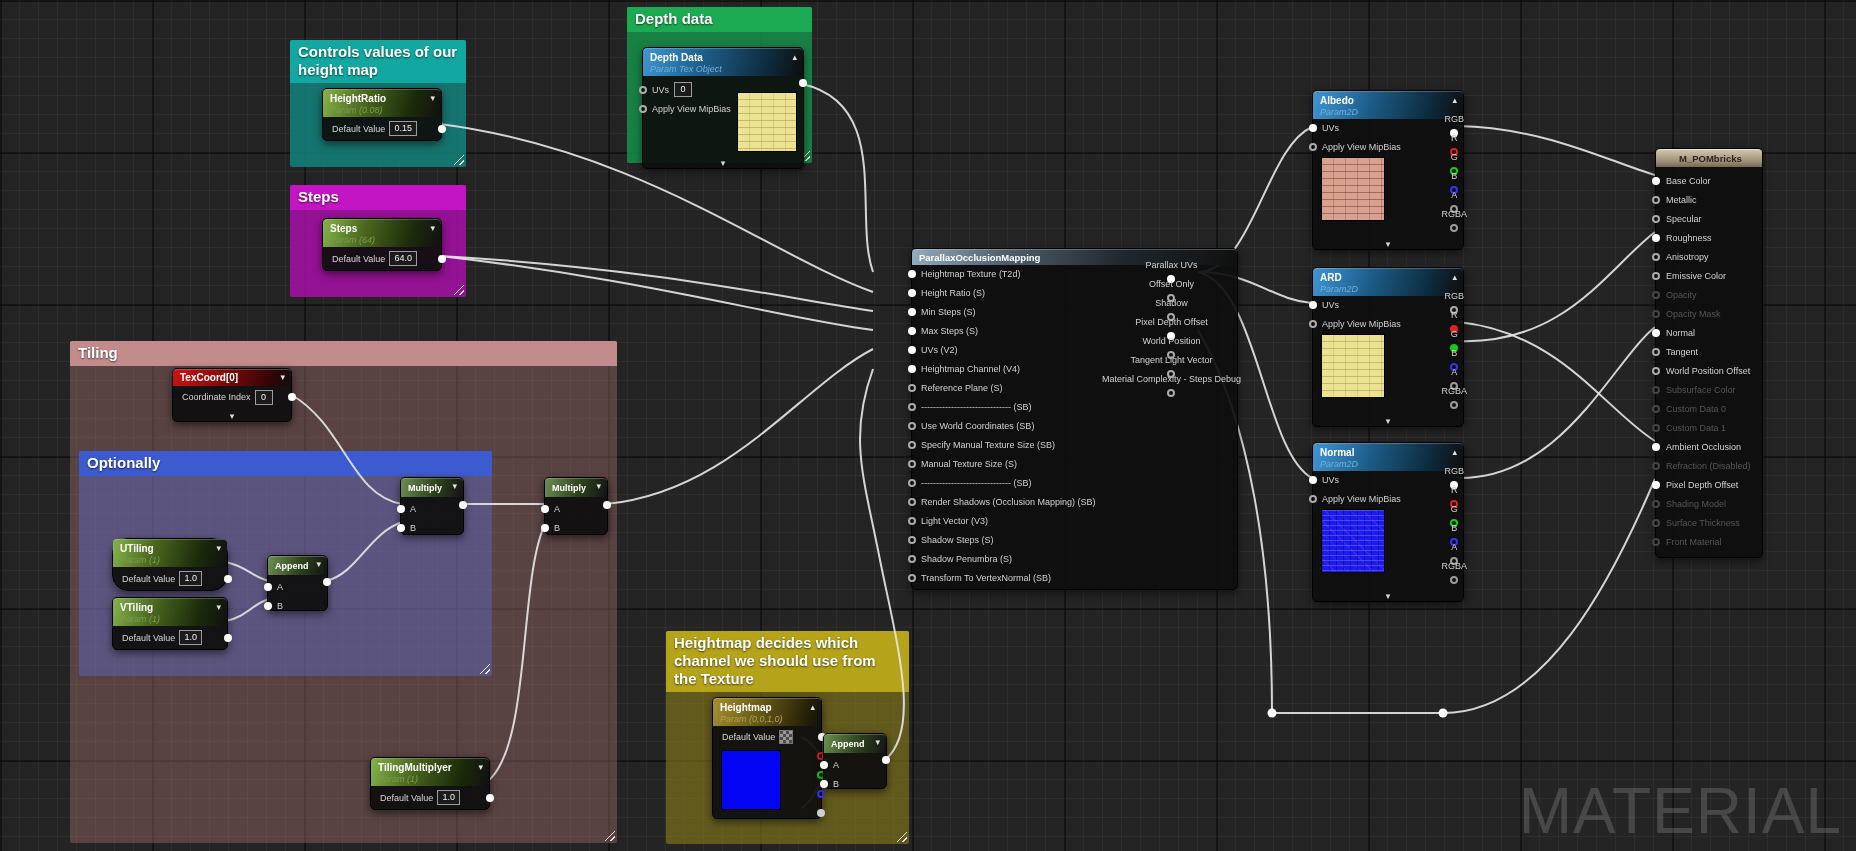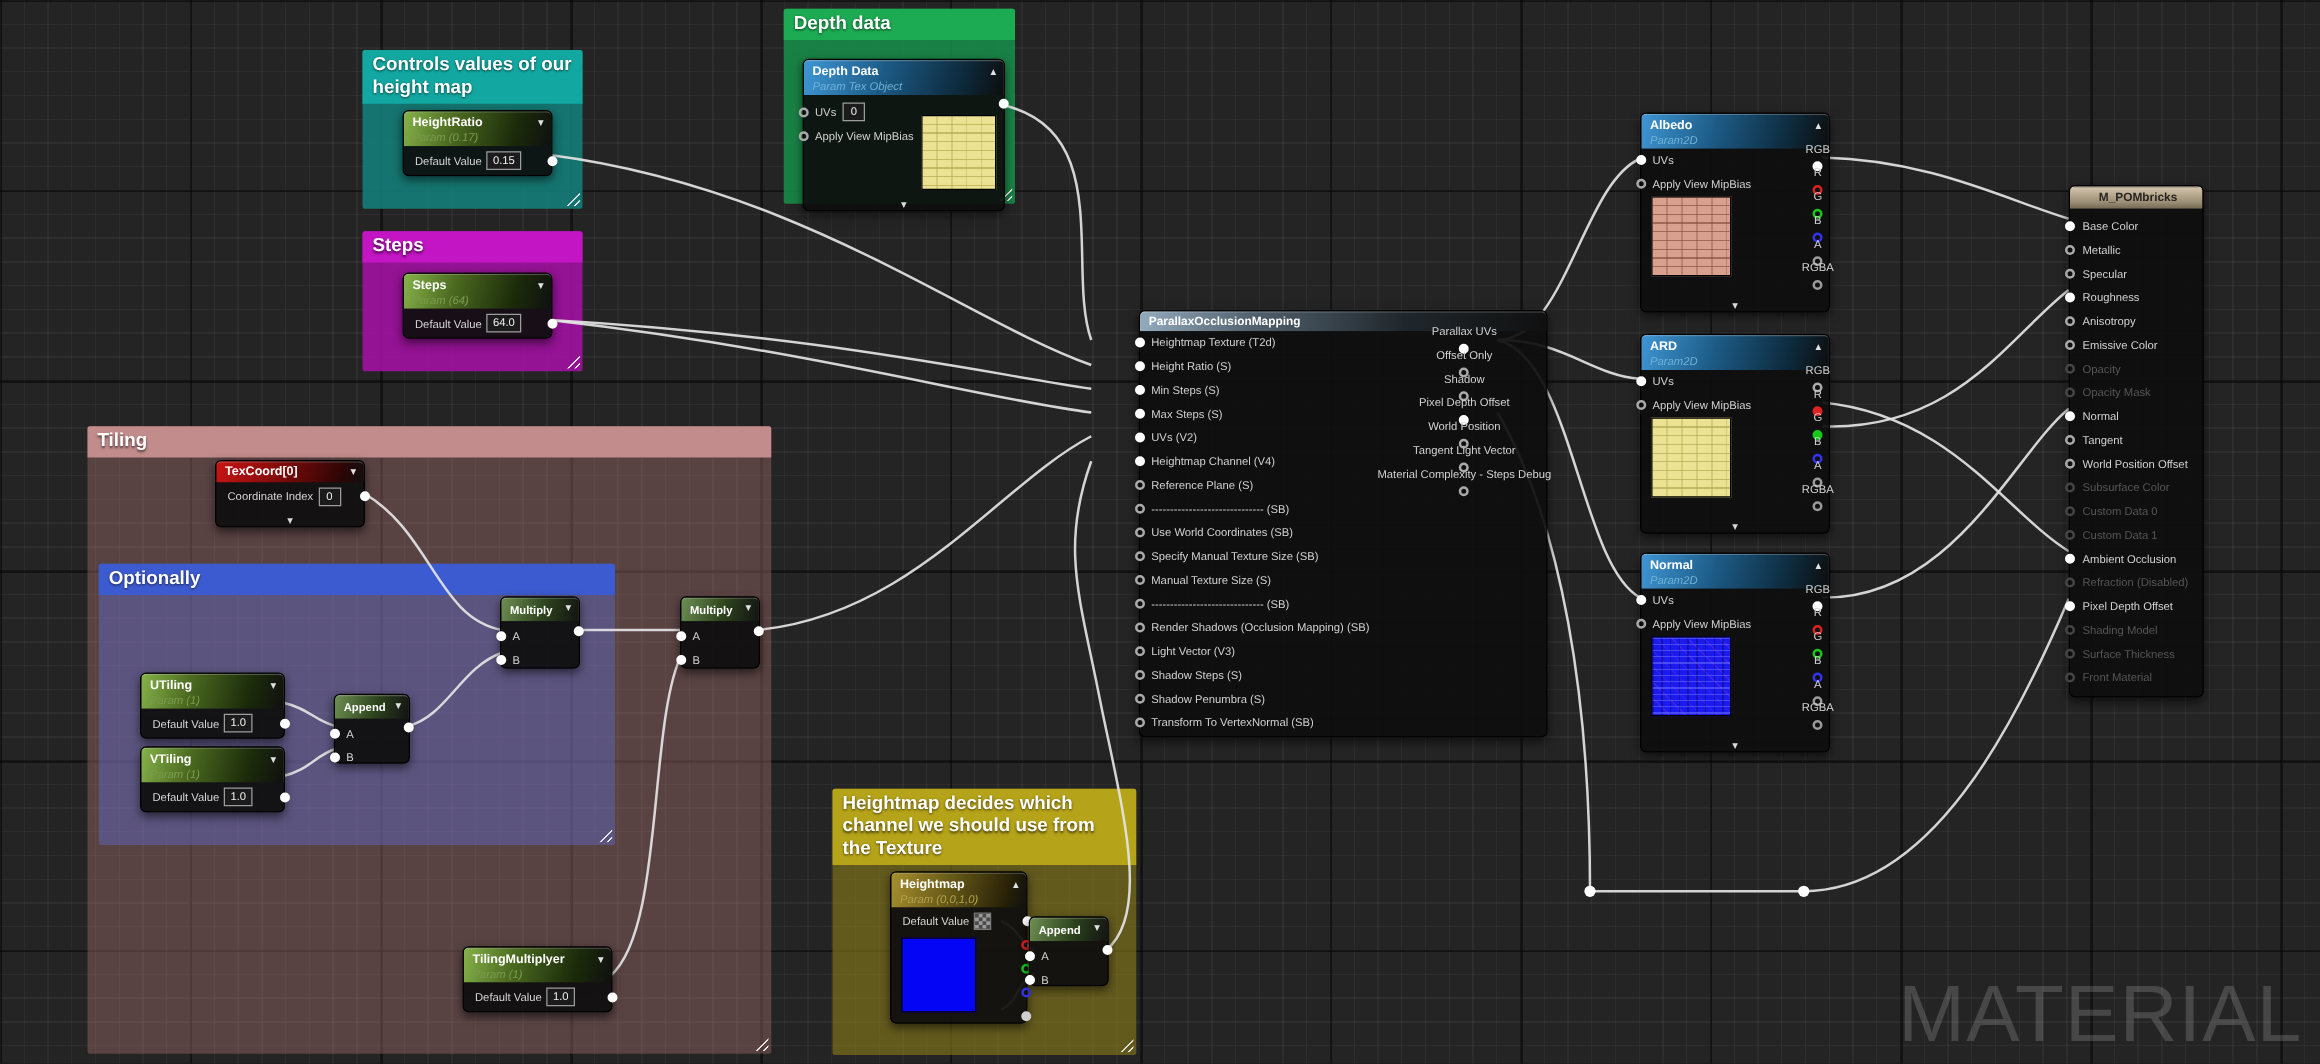--- a/index.html
+++ b/index.html
@@ -164,21 +164,21 @@
     <path d="M1458,322 C1560,332 1605,410 1655,441"></path>
     <path d="M1458,341 C1565,345 1608,268 1655,232"></path>
     <path d="M1458,478 C1562,480 1612,362 1655,327"></path>
     <circle cx="1272" cy="713" r="4.5" fill="#ffffff"></circle>
     <circle cx="1443" cy="713" r="4.5" fill="#ffffff"></circle>
   </svg>
 
   <div class="node" style="left:322px;top:88px;width:118px;">
     <div class="nhead green">
       <div class="ntitle">HeightRatio</div>
-      <div class="nsub">Param (0.17)</div>
+      <div class="nsub">Param (0.08)</div>
       <span class="chev">▾</span>
     </div>
     <div class="nbody">
         <div class="vrow">
       <span class="vlabel">Default Value</span>
       <span class="vbox">0.15</span>
       <span class="pin connected abs-out"></span>
     </div>
       </div>
   </div>
@@ -226,21 +226,21 @@
     <div class="nbody">
         <div class="vrow" style="height:22px;">
       <span class="vlabel">Coordinate Index</span>
       <span class="vbox">0</span>
       <span class="pin connected abs-out"></span>
     </div>
       </div>
     <span class="expander">▾</span>
   </div>
 
-  <div class="node" style="left:112px;top:538px;width:114px;">
+  <div class="node" style="left:112px;top:538px;width:114px;border-radius:16px;">
     <div class="nhead green">
       <div class="ntitle">UTiling</div>
       <div class="nsub">Param (1)</div>
       <span class="chev">▾</span>
     </div>
     <div class="nbody">
         <div class="vrow">
       <span class="vlabel">Default Value</span>
       <span class="vbox">1.0</span>
       <span class="pin connected abs-out"></span>

